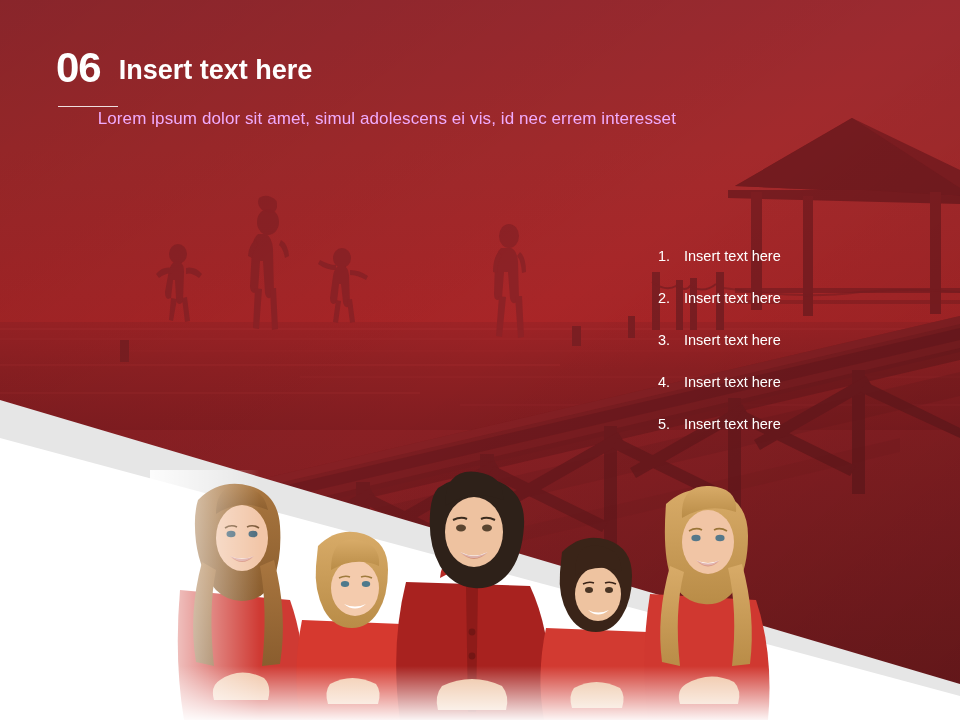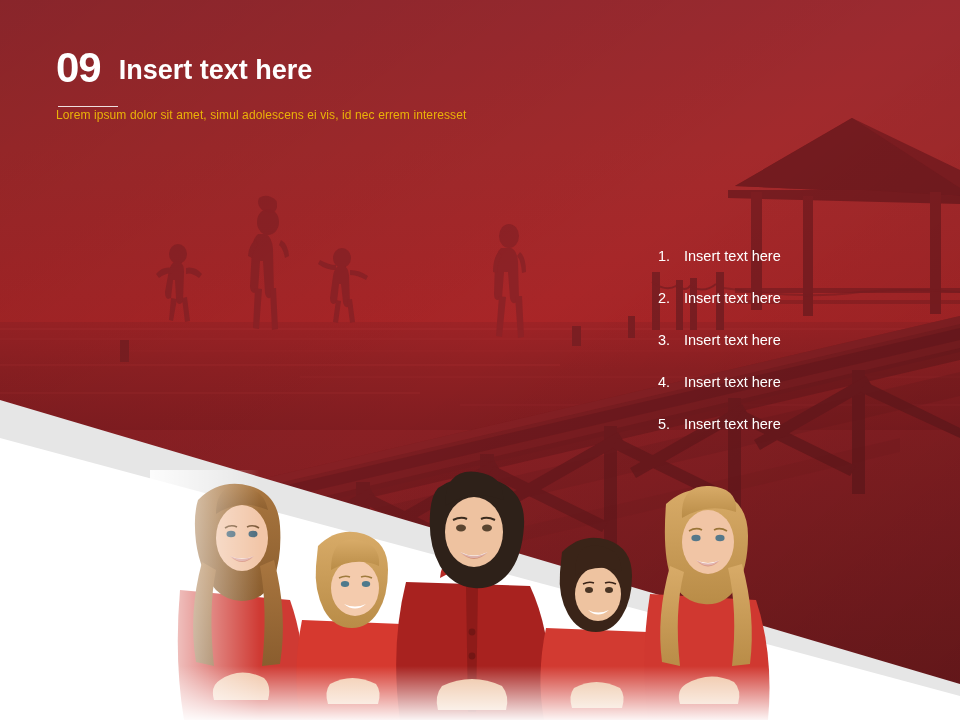--- a/index.html
+++ b/index.html
@@ -76,24 +76,25 @@
   }
   .title-text {
     font-size: 27px;
     font-weight: bold;
     color: #ffffff;
     line-height: 1.1;
     padding-bottom: 4px;
   }
   .subtitle {
     margin-top: 18px;
-    font-size: 12px;
-    color: #eab308;
+    font-size: 17px;
+    color: #f0abfc;
     letter-spacing: 0.1px;
     line-height: 1.3;
+    text-align: right;
   }
 
   
   .bullet-list {
     position: absolute;
     left: 658px;
     top: 248px;
     width: 280px;
   }
   .bullet-item {
@@ -375,21 +376,21 @@
         <path d="M536 214 q24 -14 48 -2 q8 8 4 22 l-58 0 q-4 -14 6 -20 z" fill="#efc2a2"></path>
       </g>
 
       <rect x="0" y="0" width="110" height="250" fill="url(#fadeL)" opacity="0.9"></rect>
       <rect x="0" y="196" width="620" height="54" fill="url(#fadeB)"></rect>
     </svg>
   </div>
 
   <div class="header">
     <div class="title-row">
-      <div class="step-number">09</div>
+      <div class="step-number">06</div>
       <div class="title-text">Insert text here</div>
     </div>
     <div class="subtitle">Lorem ipsum dolor sit amet, simul adolescens ei vis, id nec errem interesset</div>
   </div>
   <div class="step-rule"></div>
 
   <div class="bullet-list">
 
     <div class="bullet-item">
       <span class="bullet-num">1.</span>

